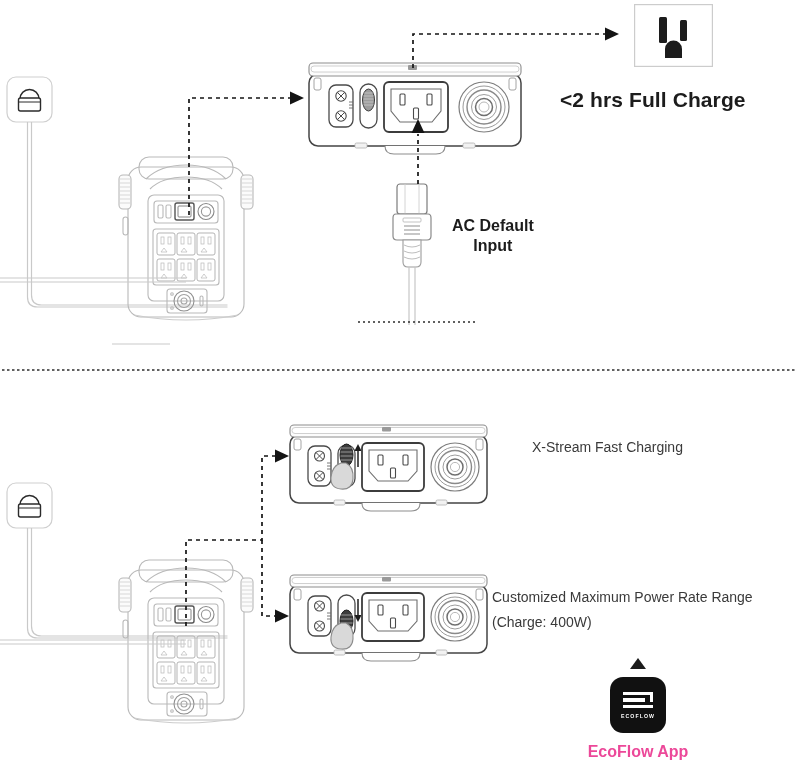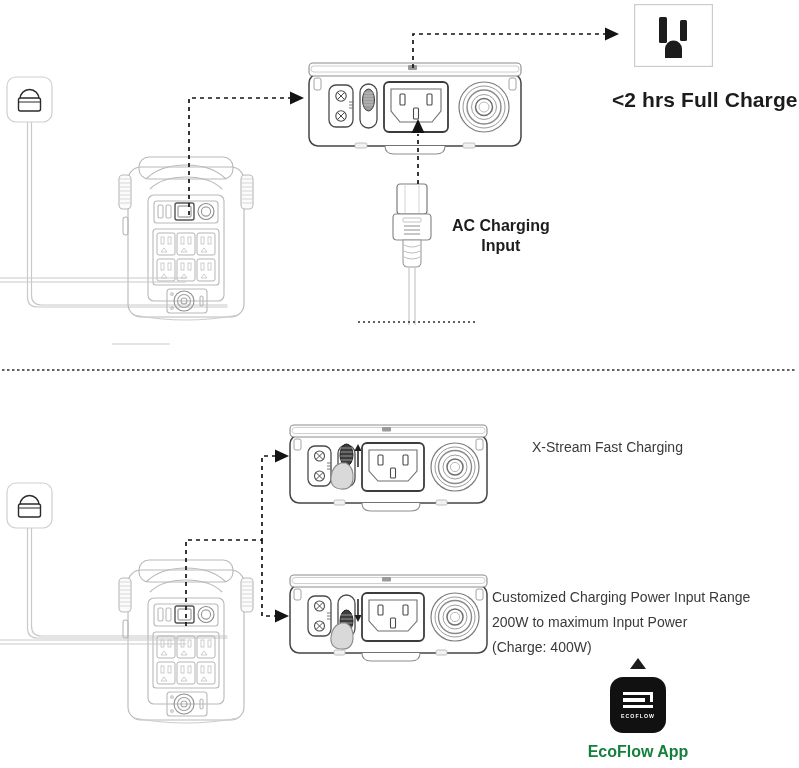--- a/index.html
+++ b/index.html
@@ -38,21 +38,21 @@
     font-size: 14px;
     color: #3a3a3a;
     line-height: 25px;
     text-align: left;
     white-space: nowrap;
     font-weight: 400;
   }
   .label-app {
     font-weight: bold;
     font-size: 16px;
-    color: #15803d;
+    color: #ec4899;
     text-align: center;
     white-space: nowrap;
   }
 
   
   .app-icon {
     width: 56px; height: 56px;
     background: #111111;
     border-radius: 13px;
     display: flex;
@@ -239,21 +239,21 @@
 
   <div class="abs" style="left:634px; top:4px;">
     <svg width="79" height="63" viewBox="0 0 79 63">
       <rect x="0.6" y="0.6" width="77.8" height="61.8" fill="#ffffff" stroke="#cccccc" stroke-width="1.2"></rect>
       <rect x="25" y="13" width="8" height="26" rx="1.5" fill="#1c1c1c"></rect>
       <rect x="46" y="16" width="7" height="21" rx="1.5" fill="#1c1c1c"></rect>
       <path d="M31 54 v-9 a8.5 8.5 0 0 1 17 0 v9 z" fill="#1c1c1c"></path>
     </svg>
   </div>
 
-  <div class="abs label-bold" style="left:612px; top:88px;">&lt;2 hrs Full Charge</div>
+  <div class="abs label-bold" style="left:560px; top:88px;">&lt;2 hrs Full Charge</div>
 
   <div class="abs" style="left:385px; top:182px;">
     <svg width="60" height="145" viewBox="0 0 60 145">
       <rect x="12" y="2" width="30" height="30" rx="3" fill="#ffffff" stroke="#7c7c7c" stroke-width="1.2"></rect>
       <line x1="20" y1="2" x2="20" y2="32" stroke="#cfcfcf" stroke-width="0.9"></line>
       <line x1="34" y1="2" x2="34" y2="32" stroke="#cfcfcf" stroke-width="0.9"></line>
       <path d="M11 32 h32 q3 0 3 4 v18 q0 4 -4 4 h-30 q-4 0 -4 -4 v-18 q0 -4 3 -4 z" fill="#ffffff" stroke="#8a8a8a" stroke-width="1.2"></path>
       <rect x="18" y="36" width="18" height="4" rx="1" fill="#ffffff" stroke="#b4b4b4" stroke-width="0.8"></rect>
       <g stroke="#9a9a9a" stroke-width="1.1">
         <line x1="19" y1="44" x2="35" y2="44"></line>
@@ -278,21 +278,21 @@
     </svg>
   </div>
 
   <div class="abs" style="left:358px; top:320px;">
     <svg width="120" height="4" viewBox="0 0 120 4">
       <line x1="0" y1="2" x2="120" y2="2" stroke="#2d2d2d" stroke-width="1.3" stroke-dasharray="2 3"></line>
     </svg>
   </div>
 
   <div class="abs label-cable" style="left:452px; top:216px;">
-    <div>AC Charging</div>
+    <div>AC Default</div>
     <div>Input</div>
   </div>
 
   <div class="abs" style="left:0px; top:368px;">
     <svg width="799" height="4" viewBox="0 0 799 4">
       <line x1="2" y1="2" x2="797" y2="2" stroke="#2d2d2d" stroke-width="1.6" stroke-dasharray="2.5 2.5"></line>
     </svg>
   </div>
 
   <div class="abs" style="left:2px; top:478px;">
@@ -495,22 +495,21 @@
       <circle cx="169" cy="46" r="12" fill="#ffffff" stroke="#9d9d9d" stroke-width="1"></circle>
       <circle cx="169" cy="46" r="8" fill="#ffffff" stroke="#6f6f6f" stroke-width="1.5"></circle>
       <circle cx="169" cy="46" r="4.6" fill="#ffffff" stroke="#b0b0b0" stroke-width="0.9"></circle>
       <path d="M76 82 q0 8 9 8 h40 q9 0 9 -8" fill="#ffffff" stroke="#8d8d8d" stroke-width="1.1"></path>
       <rect x="48" y="79" width="11" height="5" rx="1.5" fill="#f2f2f2" stroke="#b0b0b0" stroke-width="0.8"></rect>
       <rect x="150" y="79" width="11" height="5" rx="1.5" fill="#f2f2f2" stroke="#b0b0b0" stroke-width="0.8"></rect>
     </svg>
   </div>
 
   <div class="abs label-mode" style="left:492px; top:585px; width:300px;">
-    <div>Customized Charging Power Input Range</div>
-    <div>200W to maximum Input Power</div>
+    <div>Customized Maximum Power Rate Range</div>
     <div class="dim">(Charge: 400W)</div>
   </div>
 
   <div class="abs" style="left:628px; top:657px;">
     <svg width="20" height="14" viewBox="0 0 20 14">
       <path d="M2 12 L10 1 L18 12 Z" fill="#1c1c1c"></path>
     </svg>
   </div>
 
   <div class="abs" style="left:610px; top:677px;">

